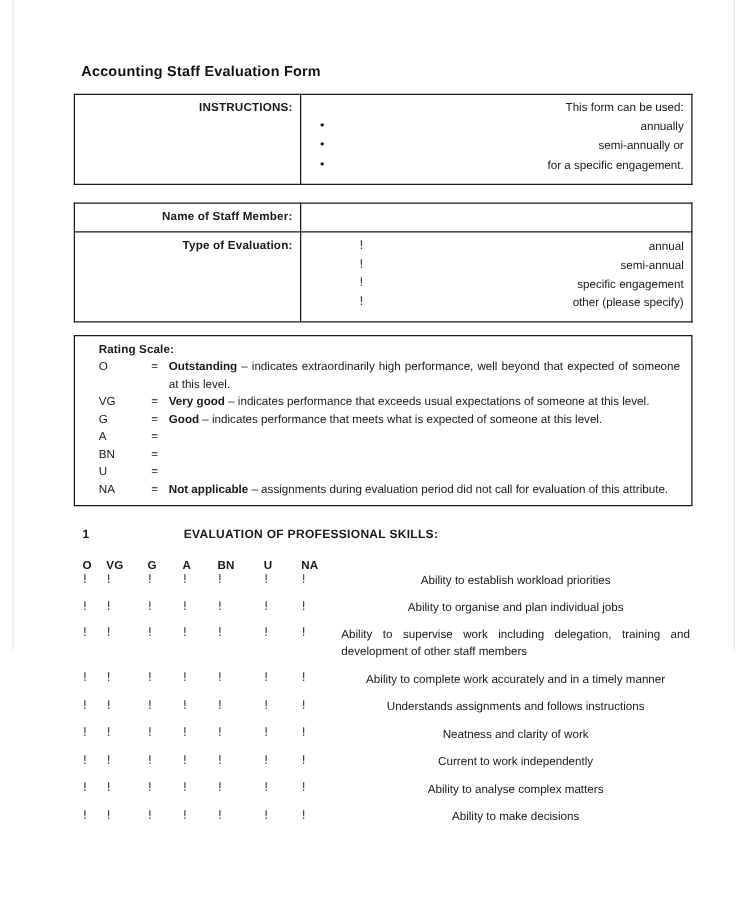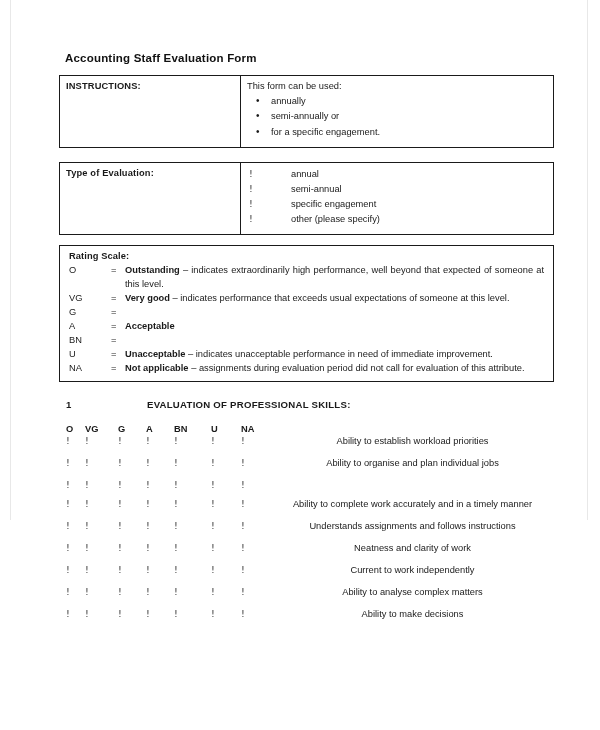--- a/index.html
+++ b/index.html
@@ -40,20 +40,21 @@
     letter-spacing: 0.2px;
     color: #111;
     margin: 0 0 11px 6px;
   }
 
   
   table.form-table {
     border-collapse: collapse;
     width: 495px;
     table-layout: fixed;
+    text-align: right;
   }
   table.form-table td {
     border: 1.3px solid #1a1a1a;
     vertical-align: top;
     padding: 4px 6px 5px 6px;
     font-size: 9.3px;
     line-height: 1.38;
   }
   td.label-cell {
     width: 168px;
@@ -99,21 +100,21 @@
     box-sizing: border-box;
   }
   .opt-text { flex: 1 1 auto; }
 
   
   .rating-box {
     width: 495px;
     border: 1.3px solid #1a1a1a;
     box-sizing: border-box;
     margin-top: 10px;
-    padding: 4px 8px 5px 9px;
+    padding: 4px 8px 5px 19px;
     font-size: 9.3px;
     line-height: 1.45;
   }
   .rating-heading {
     font-weight: bold;
     margin-bottom: 1px;
     letter-spacing: 0.1px;
   }
   .rating-row {
     display: flex;
@@ -210,20 +211,24 @@
           </ul>
         </td>
       </tr>
     </tbody>
       </table>
 
     <div style="height:14px"></div>
 
     <table class="form-table">
       <tbody>
+          <tr>
+        <td class="label-cell blank-cell">Name of Staff Member:</td>
+        <td class="blank-cell"></td>
+      </tr>
       <tr>
         <td class="label-cell type-cell">Type of Evaluation:</td>
         <td class="type-cell">
           <div class="opt-row">
             <span class="opt-box">!</span>
             <span class="opt-text">annual</span>
           </div>
           <div class="opt-row">
             <span class="opt-box">!</span>
             <span class="opt-text">semi-annual</span>
@@ -252,37 +257,36 @@
 
       <div class="rating-row">
         <span class="rating-code">VG</span>
         <span class="rating-eq">=</span>
         <span class="rating-def"><b>Very good</b><span> – indicates performance that exceeds usual expectations of someone at this level.</span></span>
       </div>
 
       <div class="rating-row">
         <span class="rating-code">G</span>
         <span class="rating-eq">=</span>
+        <span class="rating-def"><b>Good</b><span> – indicates performance that meets what is expected of someone at this level.</span></span>
       </div>
 
       <div class="rating-row">
         <span class="rating-code">A</span>
         <span class="rating-eq">=</span>
-        <span class="rating-def"><b>Acceptable</b><span></span></span>
       </div>
 
       <div class="rating-row">
         <span class="rating-code">BN</span>
         <span class="rating-eq">=</span>
       </div>
 
       <div class="rating-row">
         <span class="rating-code">U</span>
         <span class="rating-eq">=</span>
-        <span class="rating-def"><b>Unacceptable</b><span> – indicates unacceptable performance in need of immediate improvement.</span></span>
       </div>
 
       <div class="rating-row">
         <span class="rating-code">NA</span>
         <span class="rating-eq">=</span>
         <span class="rating-def"><b>Not applicable</b><span> – assignments during evaluation period did not call for evaluation of this attribute.</span></span>
       </div>
     </div>
 
     <div class="section-head">
@@ -326,20 +330,21 @@
       </div>
 
       <div class="skill-row tall">
         <span class="col-box c0">!</span>
         <span class="col-box c1">!</span>
         <span class="col-box c2">!</span>
         <span class="col-box c3">!</span>
         <span class="col-box c4">!</span>
         <span class="col-box c5">!</span>
         <span class="col-box c6">!</span>
+        <span class="skill-text">Ability to supervise work including delegation, training and development of other staff members</span>
       </div>
 
       <div class="skill-row">
         <span class="col-box c0">!</span>
         <span class="col-box c1">!</span>
         <span class="col-box c2">!</span>
         <span class="col-box c3">!</span>
         <span class="col-box c4">!</span>
         <span class="col-box c5">!</span>
         <span class="col-box c6">!</span>

